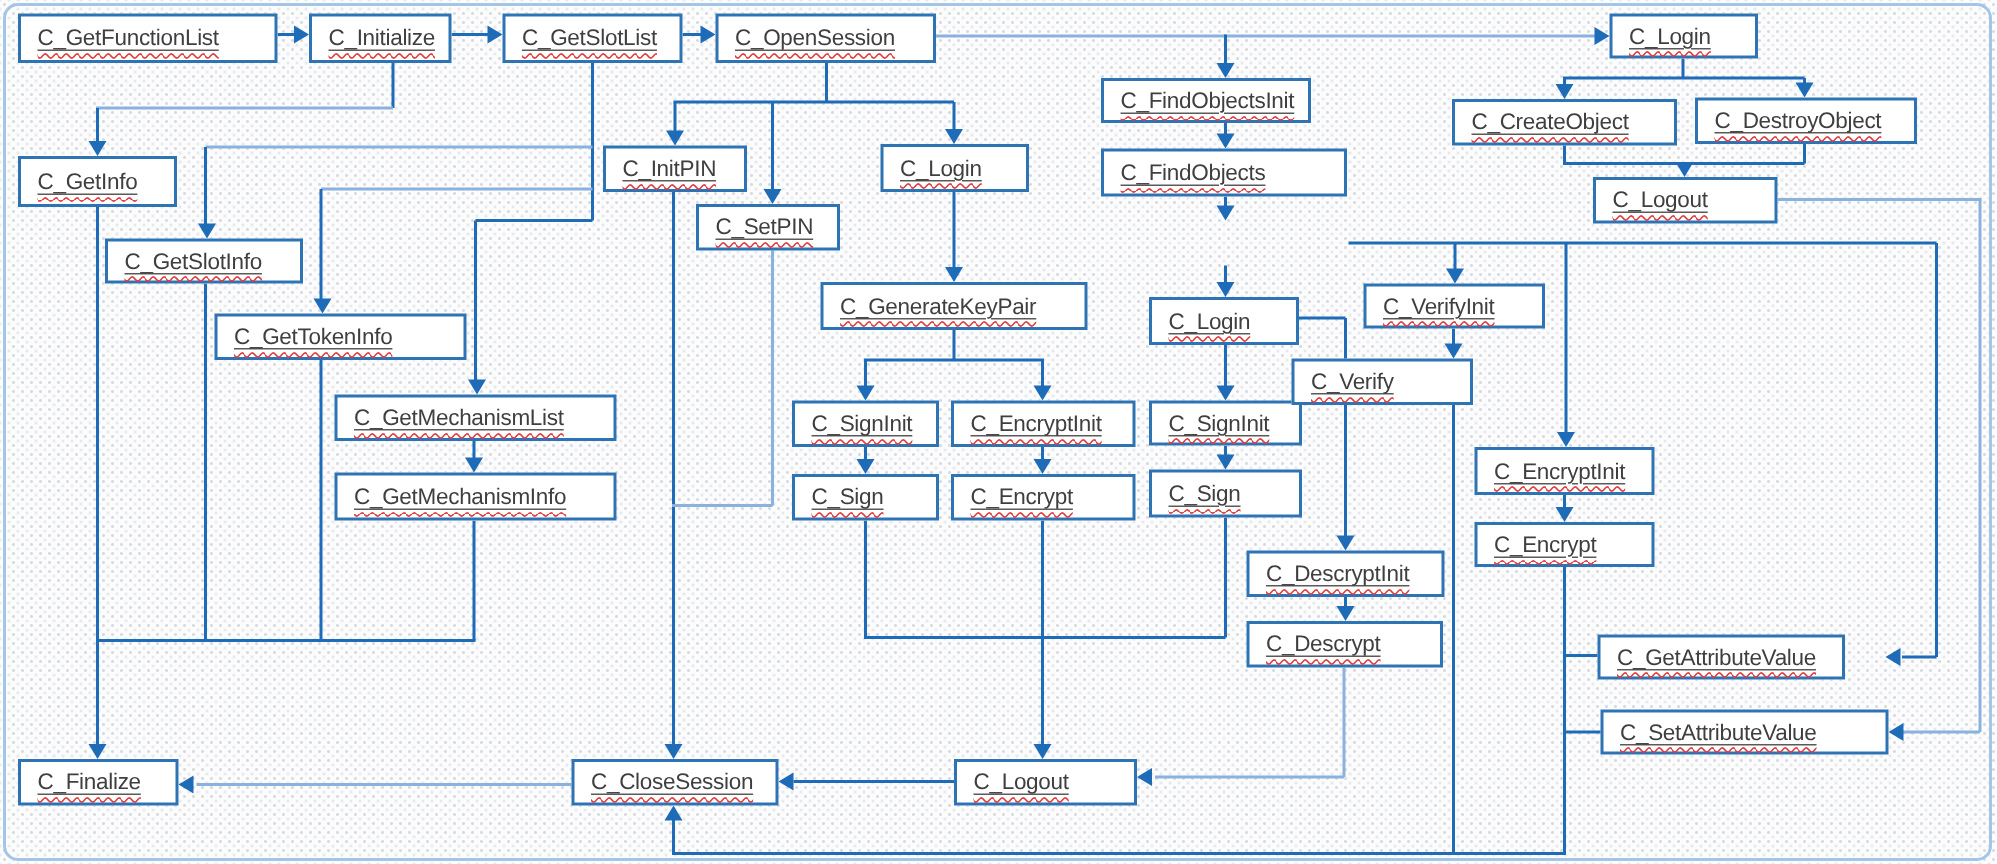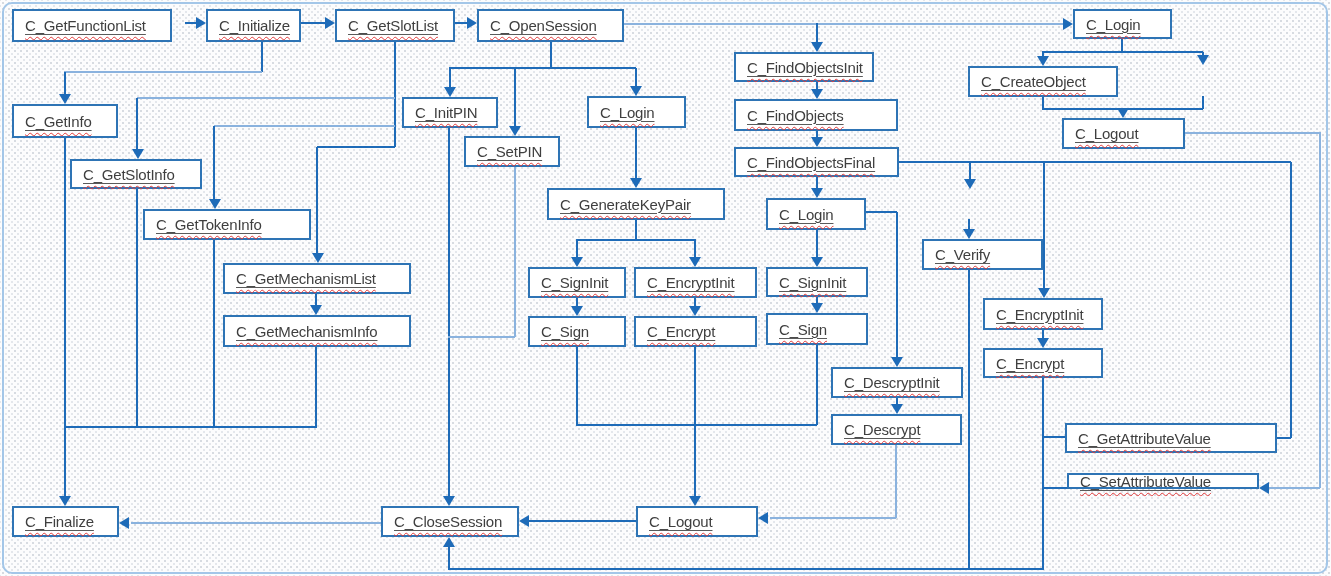--- a/index.html
+++ b/index.html
@@ -159,38 +159,41 @@
     <div class="arr down" style="left: 964px; top: 179px;"></div>
     <div class="arr down" style="left: 1038px; top: 288px;"></div>
     <div class="arr left" style="left: 1257px; top: 432px;"></div>
     <div class="arr down" style="left: 963px; top: 229px;"></div>
     <div class="arr down" style="left: 1037px; top: 338px;"></div>
     <div class="arr up" style="left: 443px; top: 537px;"></div>
     <div class="arr down" style="left: 1037px; top: 56px;"></div>
     <div class="arr down" style="left: 1197px; top: 55px;"></div>
     <div class="arr down" style="left: 1117px; top: 108px;"></div>
     <div class="arr left" style="left: 1259px; top: 482px;"></div>
-    <div class="node" style="left: 12px; top: 9px; width: 160px; height: 33px;">
+    <div class="node" style="left: 12px; top: 9px; width: 173px; height: 33px;">
       <span class="u"><span class="wavy">C_GetFunctionList</span></span>
     </div>
     <div class="node" style="left: 206px; top: 9px; width: 95px; height: 33px;">
       <span class="u"><span class="wavy">C_Initialize</span></span>
     </div>
     <div class="node" style="left: 335px; top: 9px; width: 120px; height: 33px; text-align: right;">
       <span class="u"><span class="wavy">C_GetSlotList</span></span>
     </div>
     <div class="node" style="left: 477px; top: 9px; width: 147px; height: 33px;">
       <span class="u"><span class="wavy">C_OpenSession</span></span>
     </div>
     <div class="node" style="left: 1073px; top: 9px; width: 99px; height: 30px;">
       <span class="u"><span class="wavy">C_Login</span></span>
     </div>
     <div class="node" style="left: 968px; top: 66px; width: 150px; height: 31px;">
       <span class="u"><span class="wavy">C_CreateObject</span></span>
     </div>
+    <div class="node" style="left: 1130px; top: 65px; width: 148px; height: 31px;">
+      <span class="u"><span class="wavy">C_DestroyObject</span></span>
+    </div>
     <div class="node" style="left: 1062px; top: 118px; width: 123px; height: 31px;">
       <span class="u"><span class="wavy">C_Logout</span></span>
     </div>
     <div class="node" style="left: 12px; top: 104px; width: 106px; height: 34px;">
       <span class="u"><span class="wavy">C_GetInfo</span></span>
     </div>
     <div class="node" style="left: 70px; top: 159px; width: 132px; height: 30px;">
       <span class="u"><span class="wavy">C_GetSlotInfo</span></span>
     </div>
     <div class="node" style="left: 143px; top: 209px; width: 168px; height: 31px;">
@@ -225,51 +228,51 @@
     </div>
     <div class="node" style="left: 634px; top: 316px; width: 123px; height: 31px;">
       <span class="u"><span class="wavy">C_Encrypt</span></span>
     </div>
     <div class="node" style="left: 734px; top: 52px; width: 140px; height: 30px;">
       <span class="u"><span class="wavy">C_FindObjectsInit</span></span>
     </div>
     <div class="node" style="left: 734px; top: 99px; width: 164px; height: 32px;">
       <span class="u"><span class="wavy">C_FindObjects</span></span>
     </div>
-    <div class="node" style="left: 734px; top: 147px; width: 165px; height: 30px;">
-      <span class="u"><span class="wavy">C_FindObjectsFinal</span></span>
-    </div>
     <div class="node" style="left: 766px; top: 198px; width: 100px; height: 32px;">
       <span class="u"><span class="wavy">C_Login</span></span>
     </div>
     <div class="node" style="left: 766px; top: 267px; width: 102px; height: 30px;">
       <span class="u"><span class="wavy">C_SignInit</span></span>
     </div>
     <div class="node" style="left: 766px; top: 313px; width: 102px; height: 32px;">
       <span class="u"><span class="wavy">C_Sign</span></span>
     </div>
     <div class="node" style="left: 831px; top: 414px; width: 131px; height: 31px;">
       <span class="u"><span class="wavy">C_Descrypt</span></span>
     </div>
     <div class="node" style="left: 831px; top: 367px; width: 132px; height: 31px;">
       <span class="u"><span class="wavy">C_DescryptInit</span></span>
     </div>
-    <div class="node" style="left: 922px; top: 239px; width: 121px; height: 31px;">
+    <div class="node" style="left: 909px; top: 189px; width: 121px; height: 30px;">
+      <span class="u"><span class="wavy">C_VerifyInit</span></span>
+    </div>
+    <div class="node" style="left: 861px; top: 239px; width: 121px; height: 31px;">
       <span class="u"><span class="wavy">C_Verify</span></span>
     </div>
     <div class="node" style="left: 983px; top: 298px; width: 120px; height: 32px;">
       <span class="u"><span class="wavy">C_EncryptInit</span></span>
     </div>
     <div class="node" style="left: 983px; top: 348px; width: 120px; height: 30px;">
       <span class="u"><span class="wavy">C_Encrypt</span></span>
     </div>
-    <div class="node" style="left: 1065px; top: 423px; width: 212px; height: 30px;">
+    <div class="node" style="left: 1065px; top: 423px; width: 165px; height: 30px;">
       <span class="u"><span class="wavy">C_GetAttributeValue</span></span>
     </div>
-    <div class="node" style="left: 1067px; top: 473px; width: 192px; height: 16px;">
+    <div class="node" style="left: 1067px; top: 473px; width: 192px; height: 30px;">
       <span class="u"><span class="wavy">C_SetAttributeValue</span></span>
     </div>
     <div class="node" style="left: 12px; top: 506px; width: 107px; height: 31px;">
       <span class="u"><span class="wavy">C_Finalize</span></span>
     </div>
     <div class="node" style="left: 381px; top: 506px; width: 138px; height: 31px;">
       <span class="u"><span class="wavy">C_CloseSession</span></span>
     </div>
     <div class="node" style="left: 636px; top: 506px; width: 122px; height: 31px;">
       <span class="u"><span class="wavy">C_Logout</span></span>

